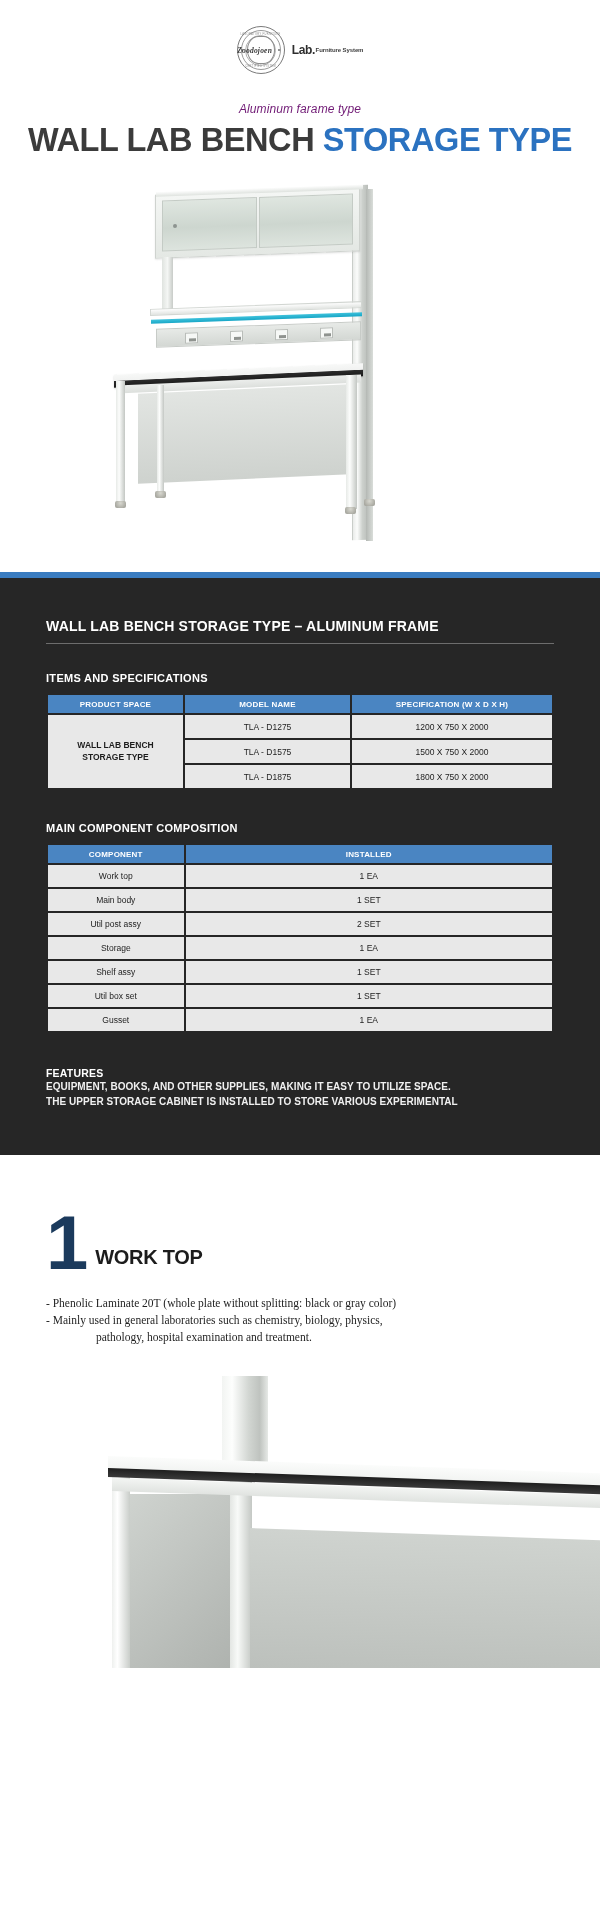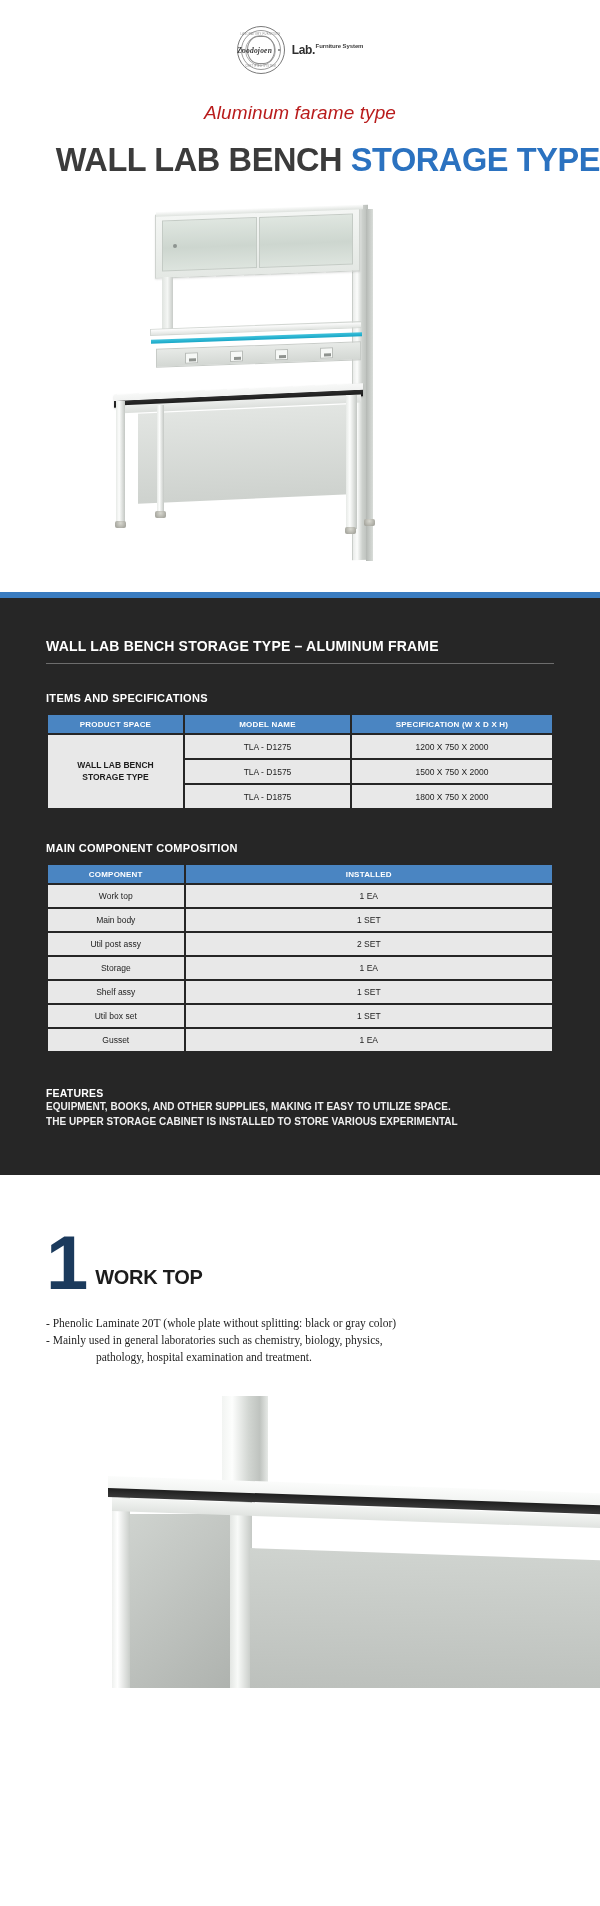--- a/index.html
+++ b/index.html
@@ -86,50 +86,49 @@
     width: 2px; height: 2px;
     margin-top: -1px;
     background: #6f6f6f;
     border-radius: 50%;
   }
   .seal .dot-l { left: 4.5px; }
   .seal .dot-r { right: 4.5px; }
 
   .wordmark {
     display: flex;
-    align-items: flex-start;
+    align-items: center;
     font-weight: bold;
     white-space: nowrap;
   }
   .wordmark .wm-lab {
     font-size: 12px;
     color: #2e2e2e;
     letter-spacing: -0.3px;
   }
   .wordmark .wm-sub {
     font-size: 6px;
     color: #3d3d3d;
     letter-spacing: -0.1px;
     margin-left: 0.5px;
   }
 
   .subtitle {
     margin-top: 28px;
-    font-size: 19px;
+    font-size: 12px;
     font-style: italic;
-    color: #b91c1c;
+    color: #701a75;
     letter-spacing: 0.1px;
   }
   .maintitle {
-    margin-top: 18px;
+    margin-top: 6px;
     font-size: 32.5px;
     font-weight: bold;
     letter-spacing: -0.4px;
     white-space: nowrap;
-    text-align: right;
   }
   .maintitle .t-dark { color: #3b3b3b; }
   .maintitle .t-blue { color: #2b72c0; }
 
   
   .hero {
     position: relative;
     width: 600px;
     height: 395px;
     margin-top: 18px;

